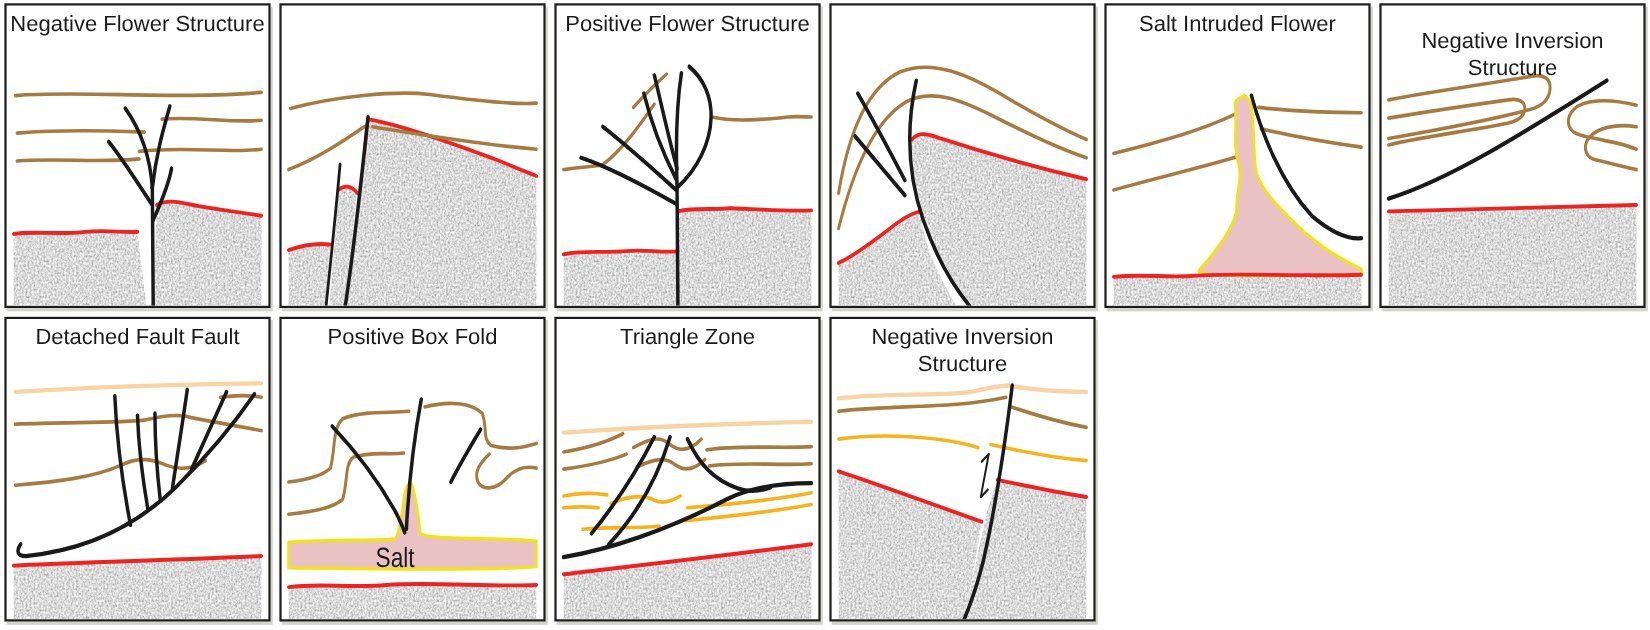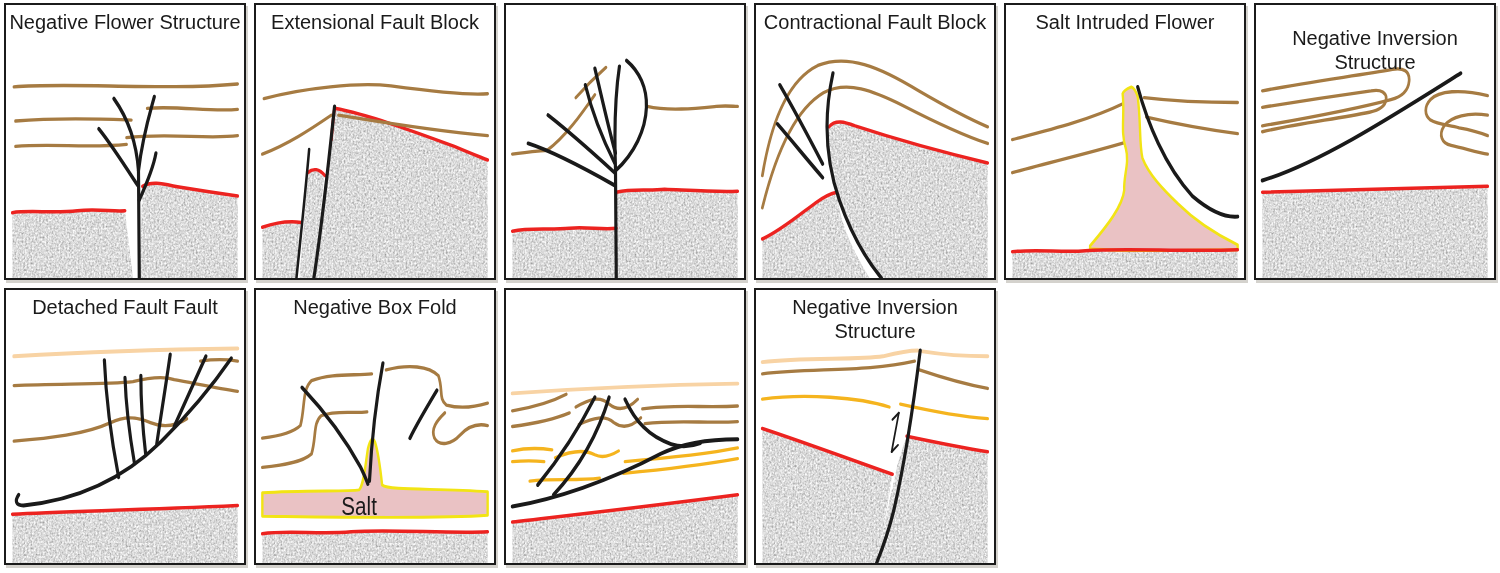--- a/index.html
+++ b/index.html
@@ -86,21 +86,20 @@
         <path class="ln fault" d="M168,280 L167,170"></path>
         <path class="ln fault" d="M167,170 C164,135 150,112 136,96"></path>
         <path class="ln fault" d="M167,170 C172,135 181,112 187,94"></path>
         <path class="ln fault" d="M166,185 C150,165 132,142 117,127"></path>
         <path class="ln fault" d="M168,200 C178,182 186,166 189,152"></path>
       </g>
     </svg>
   </div>
 
   <div class="panel">
-    <div class="title">Extensional Fault Block</div>
     <svg viewBox="0 0 300 280" preserveAspectRatio="none">
       <g>
         <path class="bsm" d="M99,106 C140,112 200,130 250,145 C268,151 282,155 292,158 L292,280 L73,280 C80,225 90,160 99,106 Z"></path>
         <path class="bsm" d="M66,172 C72,168 80,169 86,174 L74,280 L55,280 C58,245 62,205 66,172 Z"></path>
         <path class="bsm" d="M8,228 C22,224 40,221 56,223 L50,280 L8,280 Z"></path>
         <path class="ln red" d="M99,106 C140,112 200,130 250,145 C270,152 283,156 292,159"></path>
         <path class="ln red" d="M99,106 C97,118 96,128 95,138"></path>
         <path class="ln red" d="M65,172 C72,167 80,168 87,175"></path>
         <path class="ln red" d="M8,228 C22,224 40,221 57,223"></path>
       </g>
@@ -110,20 +109,21 @@
         <path class="ln lay" d="M104,113 C150,119 220,129 292,134"></path>
       </g>
       <g>
         <path class="ln fault" d="M99,104 C93,150 85,215 73,280"></path>
         <path class="ln fault thin" d="M67,148 C62,195 56,240 51,280"></path>
       </g>
     </svg>
   </div>
 
   <div class="panel">
+    <div class="title">Positive Flower Structure</div>
     <svg viewBox="0 0 300 280" preserveAspectRatio="none">
       <g>
         <path class="bsm" d="M8,232 C30,228 55,231 80,229 C100,227 122,231 139,229 L139,280 L8,280 Z"></path>
         <path class="bsm" d="M139,192 C160,188 180,191 200,189 C230,190 265,192 292,191 L292,280 L139,280 Z"></path>
         <path class="ln red" d="M8,232 C30,228 55,231 80,229 C100,227 122,231 139,229"></path>
         <path class="ln red" d="M139,192 C160,188 180,191 200,189 C230,190 265,192 292,191"></path>
       </g>
       <g>
         <path class="ln lay" d="M8,153 C25,151 40,150 52,149"></path>
         <path class="ln lay" d="M52,149 C75,135 95,112 112,92"></path>
@@ -135,21 +135,20 @@
         <path class="ln fault" d="M138,170 C162,152 176,128 177,105 C178,85 168,68 152,57"></path>
         <path class="ln fault" d="M137,185 C100,168 58,150 28,142"></path>
         <path class="ln fault" d="M137,172 C110,152 75,127 53,113"></path>
         <path class="ln fault" d="M137,162 C122,138 110,115 100,82"></path>
         <path class="ln fault" d="M138,152 C128,122 120,92 112,65"></path>
       </g>
     </svg>
   </div>
 
   <div class="panel">
-    <div class="title">Contractional Fault Block</div>
     <svg viewBox="0 0 300 280" preserveAspectRatio="none">
       <g>
         <path class="bsm" d="M92,125 C100,117 112,120 125,124 C170,136 230,150 292,162 L292,280 L160,280 C140,258 118,228 104,196 C94,170 90,146 92,125 Z"></path>
         <path class="bsm" d="M8,240 C30,232 55,215 75,203 C85,197 95,193 102,192 C104,220 122,252 143,280 L8,280 Z"></path>
         <path class="ln red" d="M92,125 C100,117 112,120 125,124 C170,136 230,150 292,162"></path>
         <path class="ln red" d="M8,240 C30,232 55,215 75,203 C85,197 95,193 102,192"></path>
       </g>
       <g>
         <path class="ln lay" d="M8,175 C18,125 38,78 78,62 C115,50 155,63 205,88 C245,107 272,118 292,125"></path>
         <path class="ln lay" d="M8,208 C24,155 48,108 85,90 C115,77 148,88 185,103 C235,124 270,136 292,142"></path>
@@ -215,21 +214,21 @@
         <path class="ln fault" d="M142,192 C132,150 126,110 124,72"></path>
         <path class="ln fault" d="M162,178 C155,145 151,115 150,90"></path>
         <path class="ln fault" d="M176,168 C172,140 170,112 170,88"></path>
         <path class="ln fault" d="M190,158 C196,125 202,95 207,66"></path>
         <path class="ln fault" d="M212,140 C226,115 240,90 252,68"></path>
       </g>
     </svg>
   </div>
 
   <div class="panel">
-    <div class="title">Negative Box Fold</div>
+    <div class="title">Positive Box Fold</div>
     <svg viewBox="0 0 300 280" preserveAspectRatio="none">
       <g>
         <path class="bsm" d="M8,250 C40,246 80,251 120,248 C170,245 240,250 292,248 L292,280 L8,280 Z"></path>
         <path class="ln red" d="M8,250 C40,246 80,251 120,248 C170,245 240,250 292,248"></path>
       </g>
       <path class="saltbody" d="M8,208 C60,205 115,207 130,205 C136,200 138,178 141,163 C144,153 147,150 150,156 C154,166 157,185 159,200 C168,206 230,203 292,207 L292,231 C230,235 100,233 8,232 Z"></path>
       <g>
         <path class="ln lay" d="M8,152 C28,150 46,147 56,139 C62,120 58,102 70,93 C95,85 125,88 146,86"></path>
         <path class="ln lay" d="M8,182 C32,180 58,177 70,168 C76,152 72,136 82,129 C102,123 122,127 140,125"></path>
         <path class="ln lay" d="M164,82 C192,76 218,78 230,88 C236,102 230,112 240,118 C262,123 280,119 292,116"></path>
@@ -238,20 +237,21 @@
       <g>
         <path class="ln fault" d="M160,75 C152,110 146,150 143,196"></path>
         <path class="ln fault" d="M58,100 C88,126 112,152 132,182 C136,189 139,194 141,199"></path>
         <path class="ln fault" d="M228,103 C214,122 203,137 194,152"></path>
       </g>
       <text class="salt-label" x="130" y="231" text-anchor="middle">Salt</text>
     </svg>
   </div>
 
   <div class="panel">
+    <div class="title">Triangle Zone</div>
     <svg viewBox="0 0 300 280" preserveAspectRatio="none">
       <g>
         <path class="bsm" d="M8,238 C70,232 160,224 292,210 L292,280 L8,280 Z"></path>
         <path class="ln red" d="M8,238 C70,232 160,224 292,210"></path>
       </g>
       <g>
         <path class="ln tan" d="M8,106 C60,103 150,98 292,96"></path>
         <path class="ln lay" d="M8,124 C30,121 55,116 76,107"></path>
         <path class="ln lay" d="M88,120 C105,112 118,108 130,117 C142,125 155,121 166,112"></path>
         <path class="ln lay" d="M172,122 C210,117 250,121 292,119"></path>

